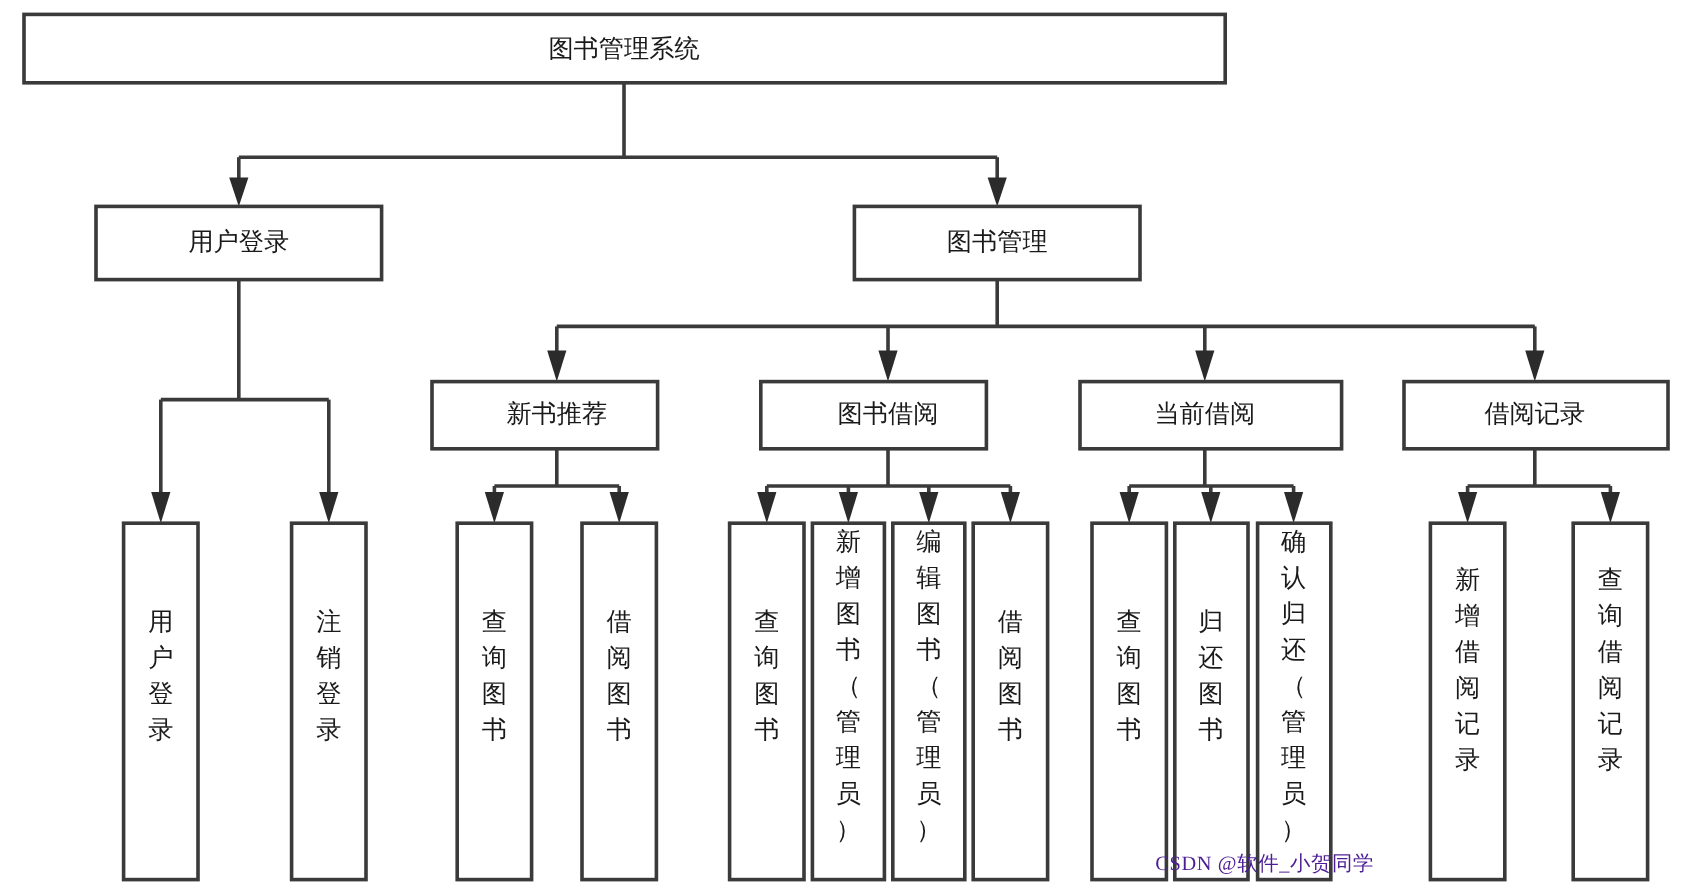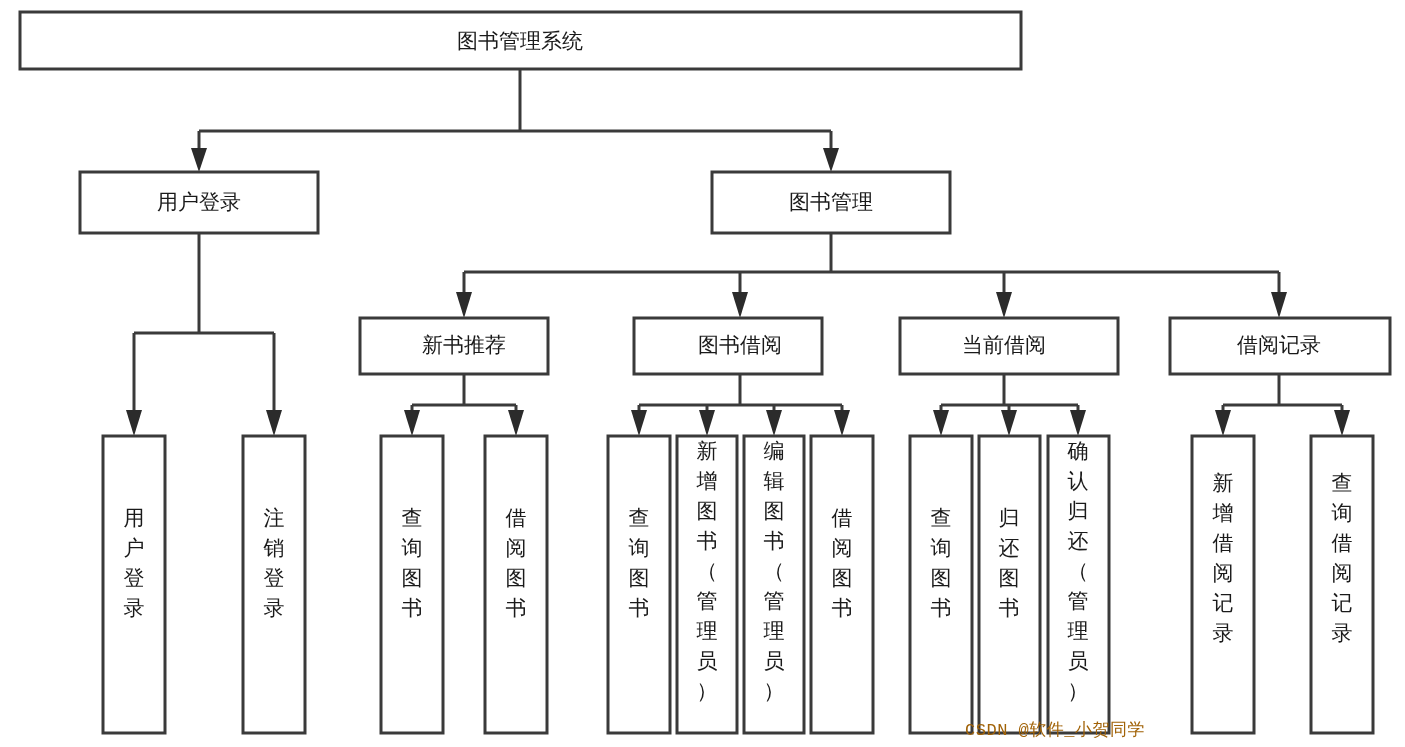--- a/index.html
+++ b/index.html
@@ -32,24 +32,24 @@
     stroke:#3a3a3a;
     stroke-width:3;
     fill:none;
     stroke-linecap:butt;
   }
   .arrow-head{fill:#2b2b2b;stroke:none;}
 
   .watermark{
     position:absolute;
     right:8px;
-    bottom:6px;
-    font-family:Liberation Mono, monospace;
+    bottom:16px;
+    font-family:Liberation Serif, serif;
     font-size:17px;
-    color:#a16207;
+    color:#4c1d95;
     letter-spacing:0.5px;
     white-space:nowrap;
     user-select:none;
   }
 </style>
 </head>
 <body>
 
 <div id="stage">
 

